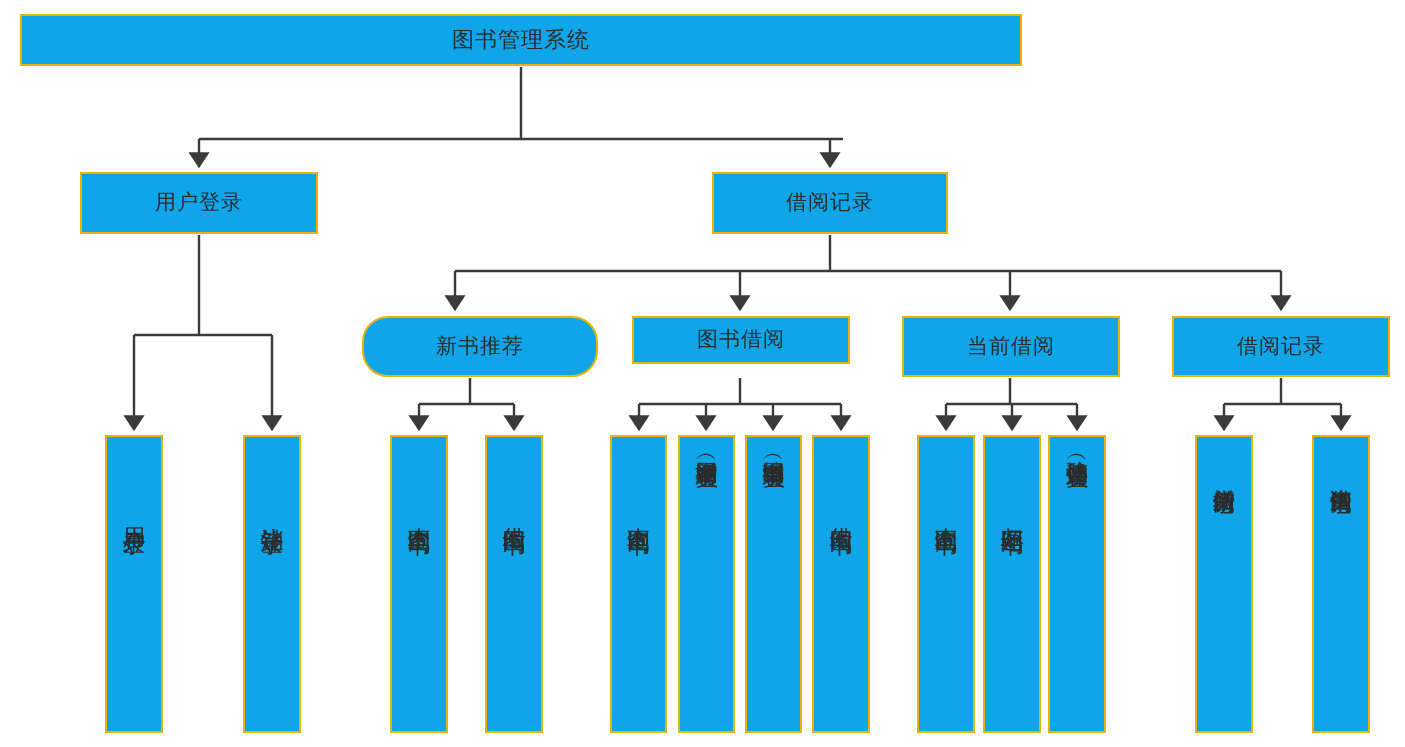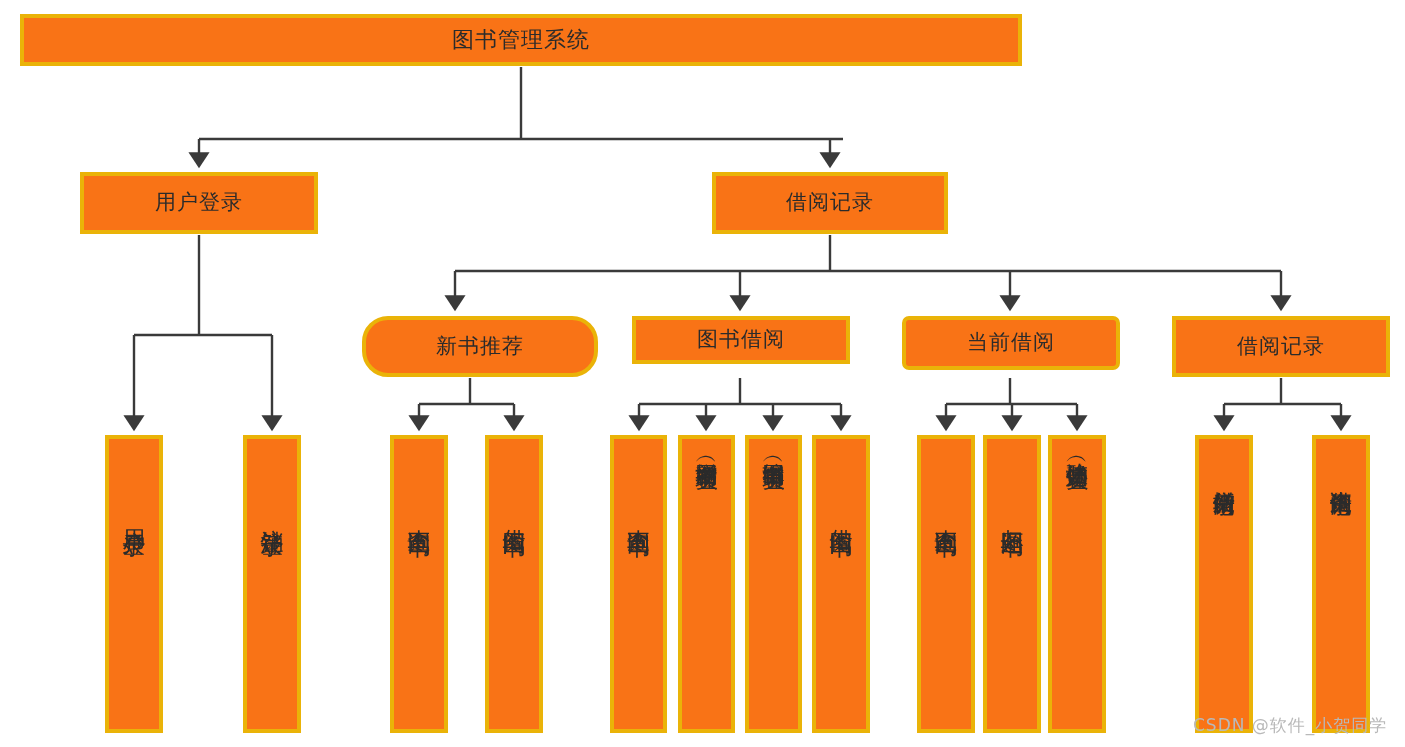--- a/index.html
+++ b/index.html
@@ -21,22 +21,22 @@
     position: absolute;
     left: 0;
     top: 0;
     width: 1405px;
     height: 747px;
     pointer-events: none;
   }
   .node {
     position: absolute;
     box-sizing: border-box;
-    border: 4px solid #eab308;
-    background: #f97316;
+    border: 2px solid #eab308;
+    background: #0ea5e9;
     display: flex;
     align-items: center;
     justify-content: center;
     color: #2b2b2b;
   }
   .node.horiz .label {
     font-size: 21px;
     letter-spacing: 1px;
     line-height: 1.1;
     white-space: nowrap;
@@ -138,21 +138,21 @@
   </div>
 
   <div class="node horiz" style="left:362px; top:316px; width:236px; height:61px;border-radius:26px;">
     <span class="label">新书推荐</span>
   </div>
 
   <div class="node horiz" style="left:632px; top:316px; width:218px; height:48px;">
     <span class="label">图书借阅</span>
   </div>
 
-  <div class="node horiz" style="left:902px; top:316px; width:218px; height:54px;border-radius:7px;">
+  <div class="node horiz" style="left:902px; top:316px; width:218px; height:61px;">
     <span class="label">当前借阅</span>
   </div>
 
   <div class="node horiz" style="left:1172px; top:316px; width:218px; height:61px;">
     <span class="label">借阅记录</span>
   </div>
 
   <div class="node vert" style="left:105px; top:435px; width:58px; height:298px; padding-top:72px;">
     <span class="label">用户登录</span>
   </div>
@@ -198,15 +198,14 @@
   </div>
 
   <div class="node vert tall" style="left:1195px; top:435px; width:58px; height:298px; padding-top:34px;">
     <span class="label">新增借阅记录</span>
   </div>
 
   <div class="node vert tall" style="left:1312px; top:435px; width:58px; height:298px; padding-top:34px;">
     <span class="label">查询借阅记录</span>
   </div>
 
-  <div class="watermark" style="left:1193px; top:714px;">CSDN @软件_小贺同学</div>
 
 </div>
 
 </body></html>

